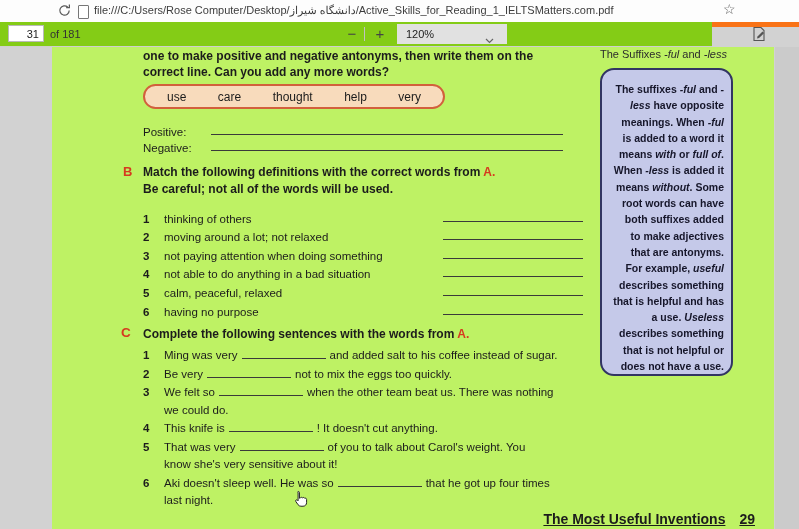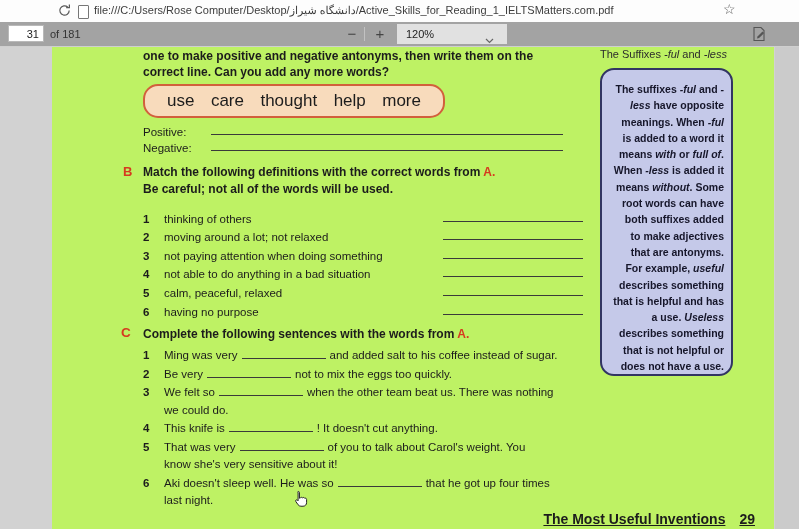--- a/index.html
+++ b/index.html
@@ -9,21 +9,21 @@
   
   .urlbar{position:absolute;top:0;left:0;width:799px;height:22px;background:#fdfdfd;
           border-bottom:5px solid #f97316;}
   .reload-ico{position:absolute;left:57px;top:3px;width:15px;height:15px;}
   .doc-ico{position:absolute;left:78px;top:5px;width:9px;height:12px;border:1.2px solid #777;
            border-radius:1px;background:#fff;}
   .url-text{position:absolute;left:94px;top:4px;font-size:11px;color:#3d3d3d;white-space:nowrap;}
   .star-ico{position:absolute;left:723px;top:1px;font-size:14px;color:#5a5a5a;}
 
   
-  .toolbar{position:absolute;top:22px;left:0;width:799px;height:24px;background:#a3a3a3;
+  .toolbar{position:absolute;top:22px;left:0;width:712px;height:24px;background:#84cc16;
            border-bottom:1px solid #cfcfcf;}
   .pageno{position:absolute;left:8px;top:3px;width:26px;height:15px;border:1px solid #b9b9b9;
           background:#fff;font-size:11px;text-align:right;padding:0 4px;color:#222;
           font-family:"Liberation Sans",sans-serif;}
   .ofpages{position:absolute;left:50px;top:6px;font-size:11px;color:#333;}
   .btn-minus,.btn-plus{position:absolute;top:0;width:22px;height:24px;border:0;background:none;
           font-size:15px;color:#444;cursor:default;line-height:24px;text-align:center;padding:0;}
   .btn-minus{left:341px;}
   .btn-plus{left:369px;}
   .ctrl-sep{position:absolute;left:364px;top:5px;width:1px;height:14px;background:#c2c2c2;}
@@ -33,24 +33,24 @@
   .draw-ico{position:absolute;left:751px;top:4px;width:16px;height:16px;}
 
   
   .viewer{position:absolute;top:47px;left:0;width:799px;height:482px;background:#d2d2d2;}
   .scrolltrack{position:absolute;right:0;top:0;width:24px;height:482px;background:#cbcbcb;}
   .pdfpage{position:absolute;left:52px;top:0;width:722px;height:482px;background:#bef264;
            color:#1c1c1c;}
 
   .intro{position:absolute;left:91px;top:1px;width:460px;font-size:12px;font-weight:bold;
          line-height:16px;}
-  .wordbank{position:absolute;left:91px;top:37px;width:302px;height:34px;
+  .wordbank{position:absolute;left:91px;top:37px;width:302px;height:25px;
          background:var(--pill-bg);border:2px solid var(--pill-border);border-radius:15px;
          display:flex;align-items:center;justify-content:space-between;padding:0 22px;
-         box-sizing:border-box;font-size:17px;}
+         box-sizing:border-box;font-size:12px;}
   .pnrow{position:absolute;left:91px;width:420px;height:16px;display:flex;align-items:flex-end;}
   .pnrow .lbl{font-size:11.5px;width:64px;}
   .pnrow .pn-line{flex:1;border-bottom:1.5px solid #3a3a3a;margin:0 0 3px 4px;height:10px;}
 
   .sec-letter{position:absolute;color:var(--accent-red);font-weight:bold;font-size:13px;}
   .sec-head{position:absolute;left:91px;font-size:12px;font-weight:bold;line-height:17px;}
   .sec-head .ref{color:var(--accent-red);}
 
   .blist{position:absolute;left:91px;top:159px;width:440px;}
   .brow{display:flex;align-items:flex-end;height:18.6px;font-size:11.5px;}
@@ -124,21 +124,21 @@
       <div class="intro">
         <div>one to make positive and negative antonyms, then write them on the</div>
         <div>correct line. Can you add any more words?</div>
       </div>
 
       <div class="wordbank">
           <span>use</span>
           <span>care</span>
           <span>thought</span>
           <span>help</span>
-          <span>more</span>
+          <span>very</span>
         </div>
 
       <div class="pnrow" style="top:75px;">
         <span class="lbl">Positive:</span>
         <span class="pn-line"></span>
       </div>
       <div class="pnrow" style="top:91px;">
         <span class="lbl">Negative:</span>
         <span class="pn-line"></span>
       </div>

